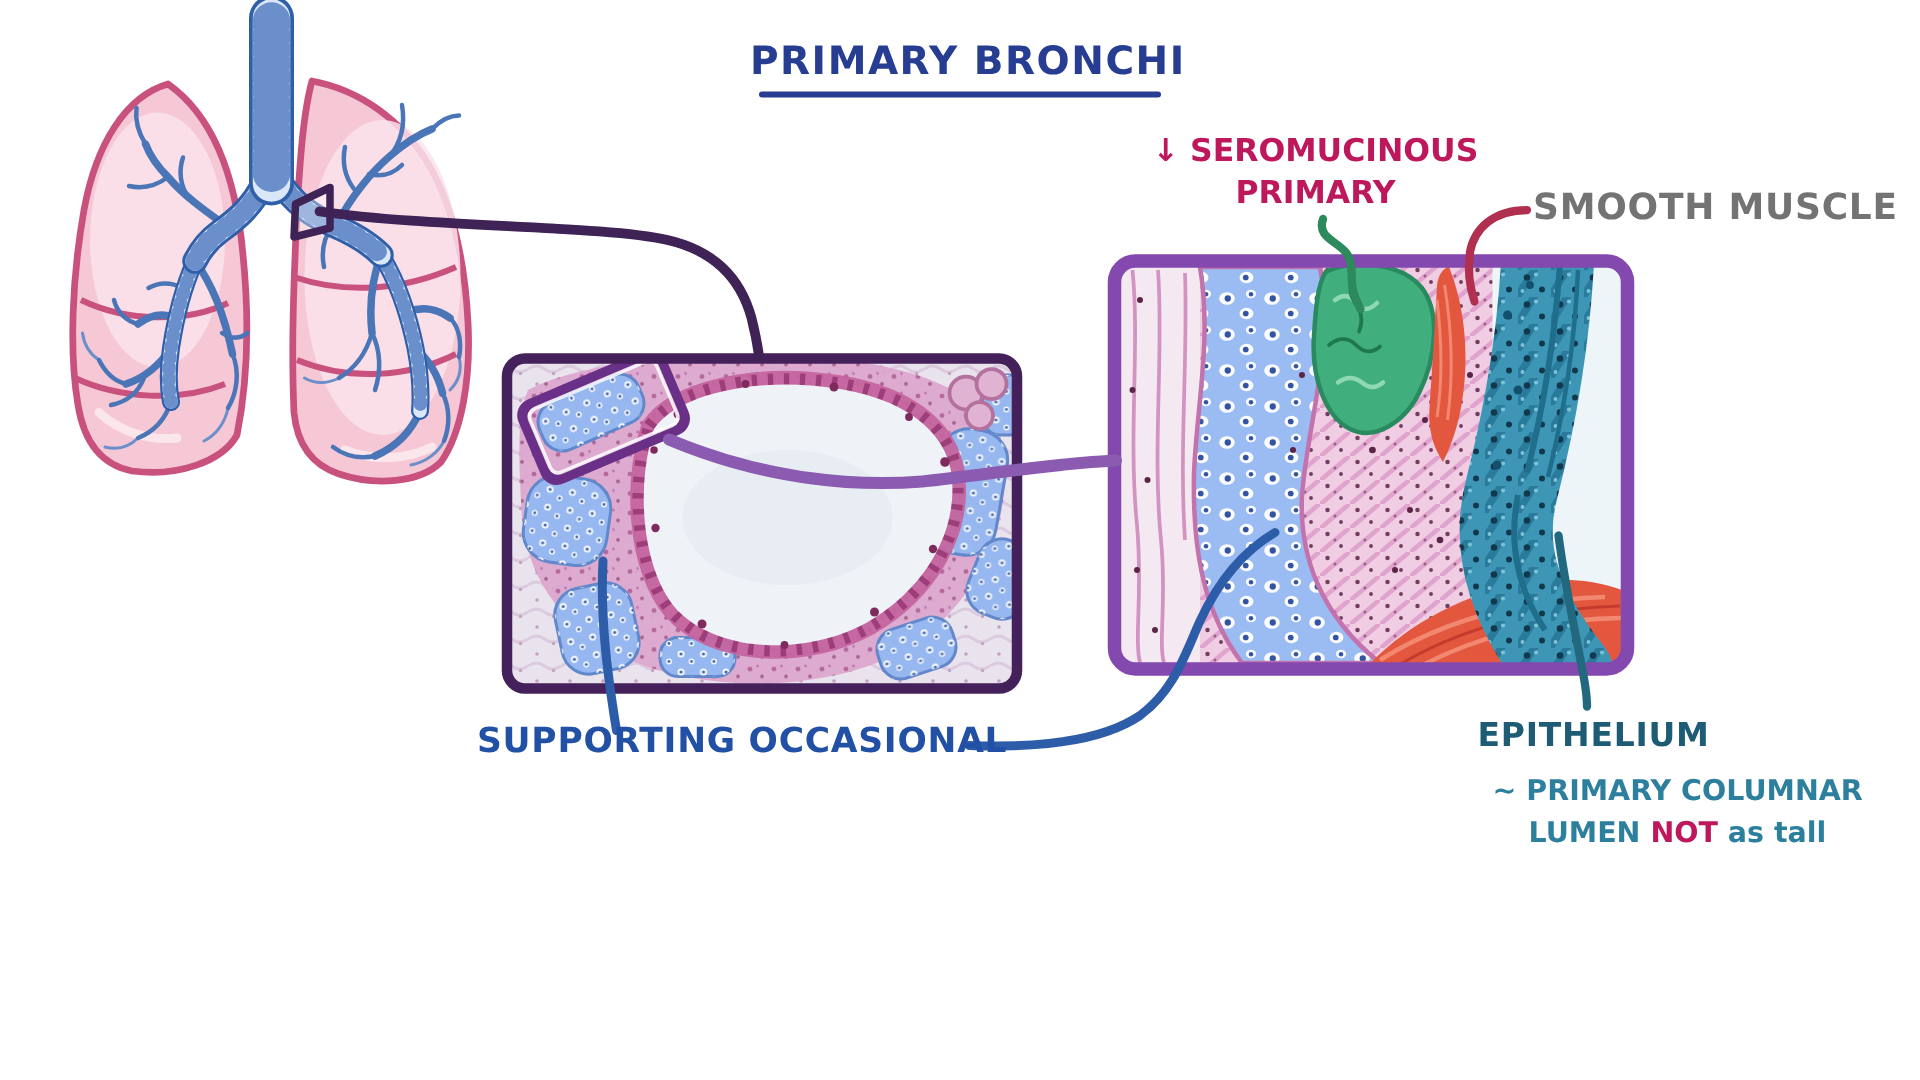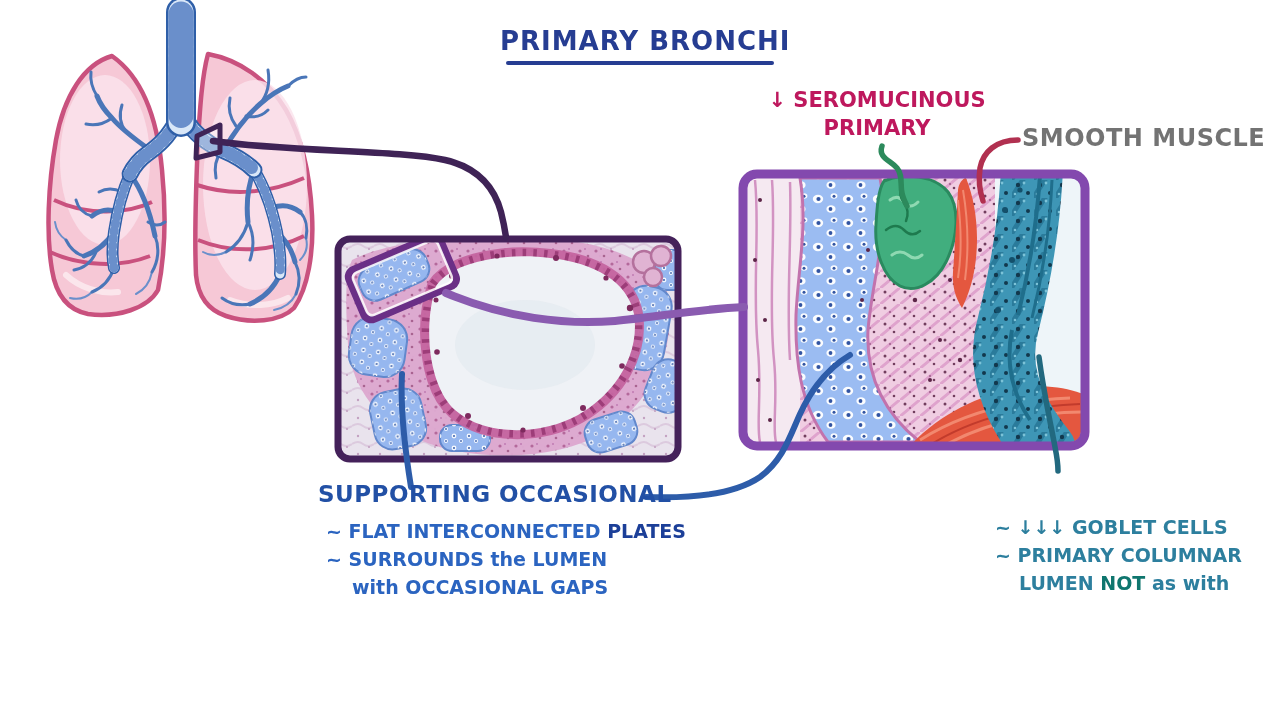--- a/index.html
+++ b/index.html
@@ -11,21 +11,21 @@
   .title-underline{position:absolute;left:506px;top:61px;width:268px;height:4px;border-radius:3px;background:#263d92;}
   .sero{left:752px;top:86px;width:250px;text-align:center;font-size:21px;line-height:28px;color:#be185d;}
   .smooth{left:1022px;top:124px;font-size:24px;color:#737373;letter-spacing:0.5px;}
   .cart-head{left:318px;top:481px;font-size:23px;color:#2250a5;letter-spacing:0.5px;}
   .cart-bullets{left:326px;top:517px;font-size:19px;line-height:28px;color:#2b64c0;}
   .cart-bullets .b-ind{padding-left:26px;}
   .cart-bullets strong{color:#1c3f98;}
   .epi-head{left:985px;top:478px;font-size:22px;color:#1d5c74;letter-spacing:0.5px;}
   .epi-bullets{left:995px;top:513px;font-size:19px;line-height:28px;color:#2d7f9e;}
   .epi-bullets .b-ind{padding-left:24px;}
-  .epi-bullets strong{color:#0f766e;}
+  .epi-bullets strong{color:#be185d;}
 </style>
 </head>
 <body>
 
 <div id="stage">
 
 <svg id="art" viewBox="0 0 1280 720">
   <defs>
     <clipPath id="clip1">
           <rect x="341" y="242" width="334" height="214" rx="9"></rect>
@@ -315,25 +315,20 @@
   <div class="title-underline"></div>
 
   <div class="label sero">
     <div>↓ SEROMUCINOUS</div>
     <div>PRIMARY</div>
   </div>
 
   <div class="label smooth">SMOOTH MUSCLE</div>
 
   <div class="label cart-head">SUPPORTING OCCASIONAL</div>
-  <div class="label cart-bullets">
-    <div><span>~ FLAT INTERCONNECTED </span><strong>PLATES</strong></div>
-    <div>~ SURROUNDS the LUMEN</div>
-    <div class="b-ind">with OCCASIONAL GAPS</div>
+
+  <div class="label epi-head">EPITHELIUM</div>
+  <div class="label epi-bullets">
+    <div>~ PRIMARY COLUMNAR</div>
+    <div class="b-ind"><span>LUMEN </span><strong>NOT</strong><span> as tall</span></div>
   </div>
 
-  <div class="label epi-bullets">
-    <div>~ ↓↓↓ GOBLET CELLS</div>
-    <div>~ PRIMARY COLUMNAR</div>
-    <div class="b-ind"><span>LUMEN </span><strong>NOT</strong><span> as with</span></div>
-  </div>
-
 </div>
 
 </body></html>

